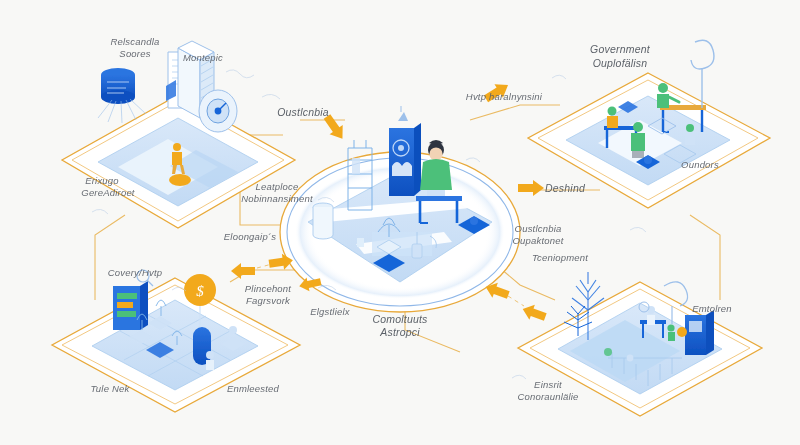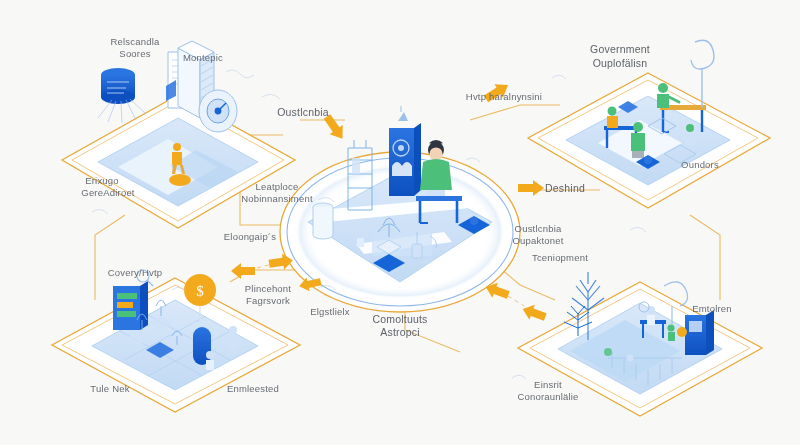--- a/index.html
+++ b/index.html
@@ -3,21 +3,21 @@
 <meta charset="utf-8">
 <title>Isometric Ecosystem Diagram</title>
 <style>
   html,body{margin:0;padding:0;}
   body{
     width:800px;height:445px;overflow:hidden;
     background:#f8f8f6;
     font-family:"Liberation Sans",sans-serif;
     position:relative;
   }
-  #stage{position:absolute;inset:0;width:700px;height:445px;}
+  #stage{position:absolute;inset:0;width:700px;height:445px;font-style:italic;}
   #stage svg{position:absolute;left:0;top:0;}
 
   .lbl{
     position:absolute;
     color:#5b6068;
     font-size:9.5px;
     letter-spacing:.2px;
     line-height:12px;
     white-space:pre;
     text-align:center;

